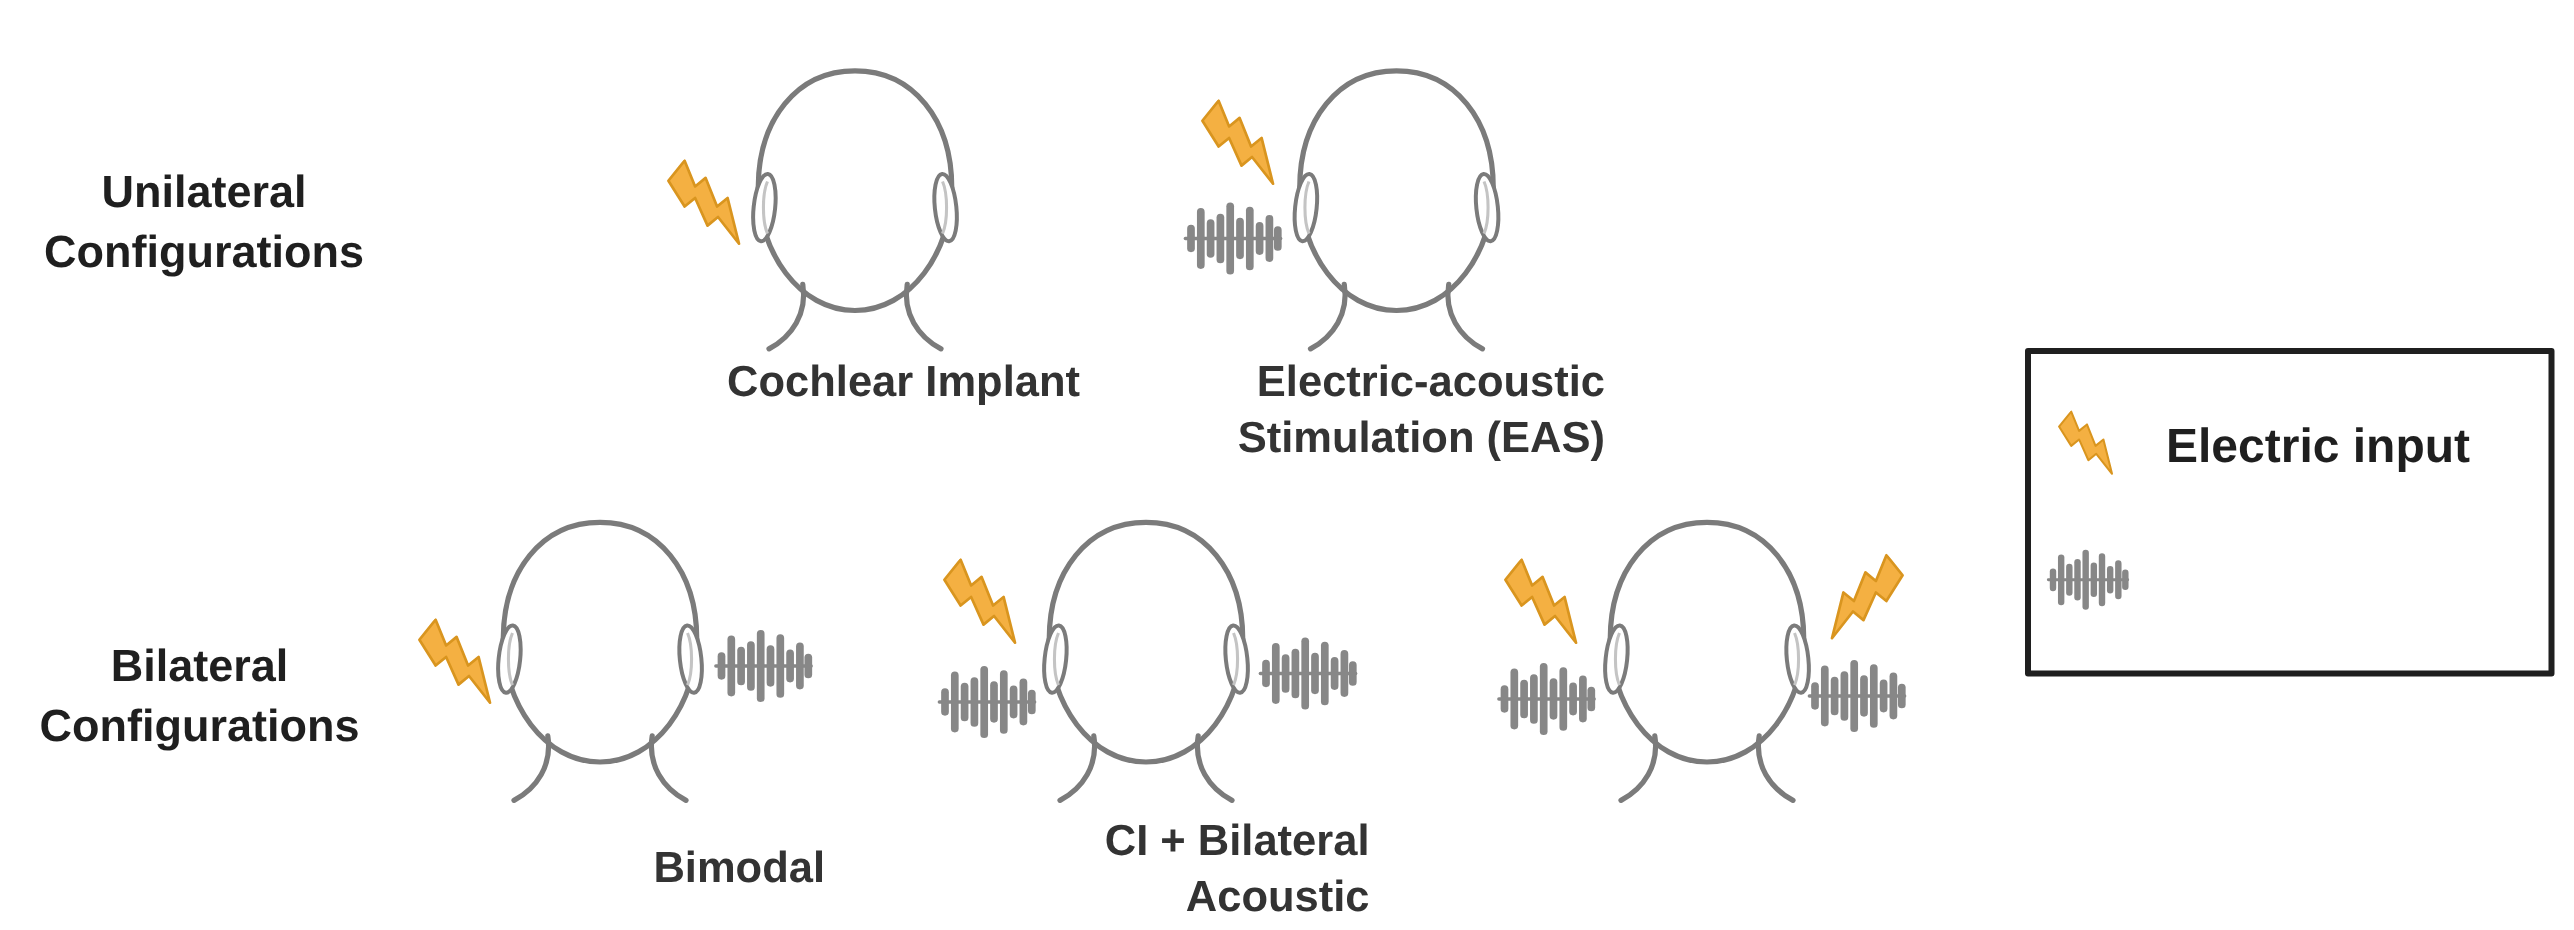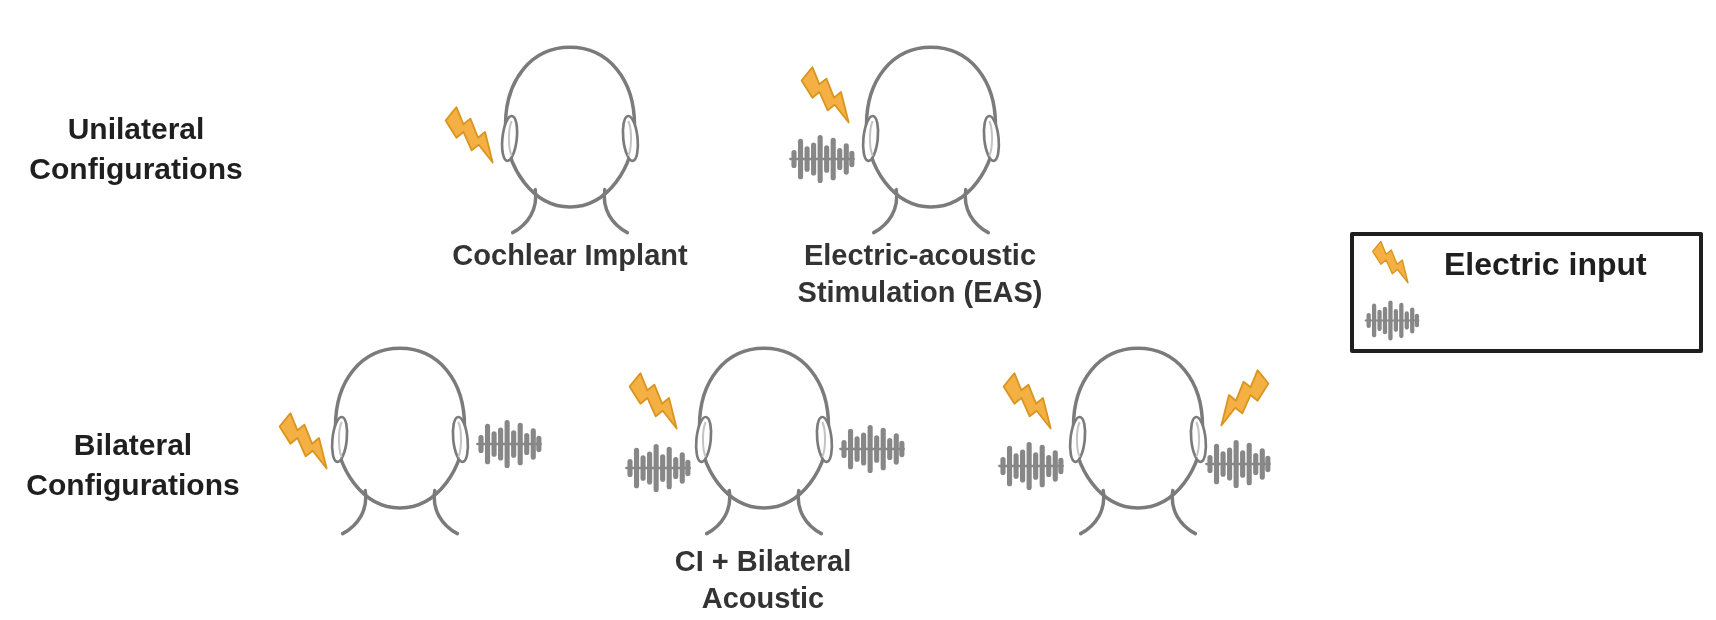--- a/index.html
+++ b/index.html
@@ -55,33 +55,33 @@
   #wave5L { left: 997px;  top: 413px; }
   #wave5R { left: 1204px; top: 411px; }
 
   .fig-label {
     position: absolute;
     width: 300px;
     font-weight: 600;
     font-size: 29px;
     line-height: 1.26;
     color: var(--label-text, #333);
-    text-align: center;
+    text-align: right;
     white-space: pre-line;
   }
   #label1 { left: 420px; top: 212px; }
   #label2 { left: 770px; top: 212px; }
   #label3 { left: 250px; top: 536px; }
   #label4 { left: 613px; top: 518px; }
   #label5 { left: 983px; top: 518px; }
 
   .legend {
     position: absolute;
     left: 1350px; top: 207px;
-    width: 353px; height: 121px;
+    width: 353px; height: 219px;
     box-sizing: border-box;
     border: 4px solid var(--legend-border, #1f1f1f);
     border-radius: 2px;
     background: #fff;
     display: flex; flex-direction: column; justify-content: space-evenly;
   }
   .legend-row { display: flex; align-items: center; padding-left: 10px; gap: 24px; }
   .legend-icon {
     width: 56px; height: 56px; flex: 0 0 56px;
     display: flex; align-items: center; justify-content: center;
@@ -167,20 +167,21 @@
         <use href="#sym-head"></use>
       </svg>
     <div class="bolt-box" id="bolt3">
         <svg viewBox="0 0 40 75">
           <use href="#sym-bolt"></use>
         </svg>
       </div>
     <div class="wave-box" id="wave3"><svg viewBox="0 0 72 60">
           <use href="#sym-wave"></use>
         </svg></div>
+    <div class="fig-label" id="label3">Bimodal</div>
   </div>
 
   <div class="fig">
     <svg class="head-svg" id="head4">
         <use href="#sym-head"></use>
       </svg>
     <div class="bolt-box" id="bolt4">
         <svg viewBox="0 0 40 75">
           <use href="#sym-bolt"></use>
         </svg>

